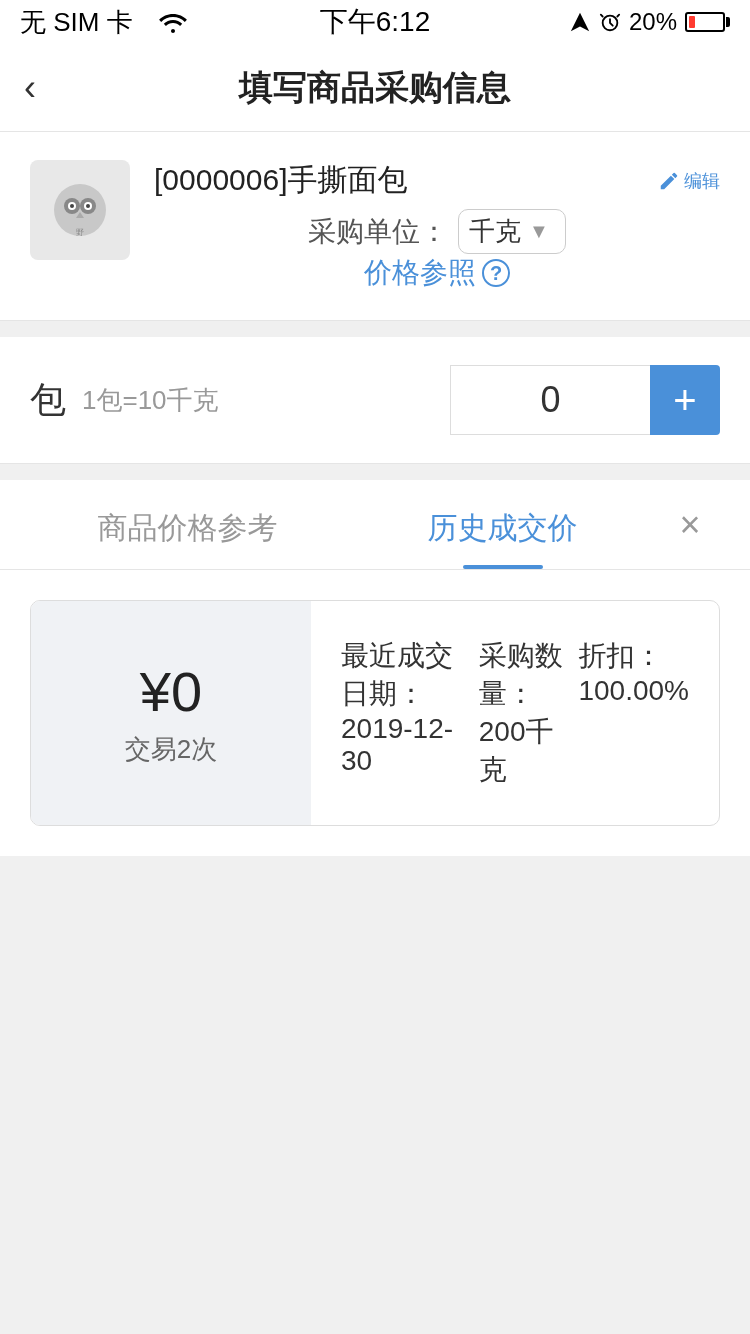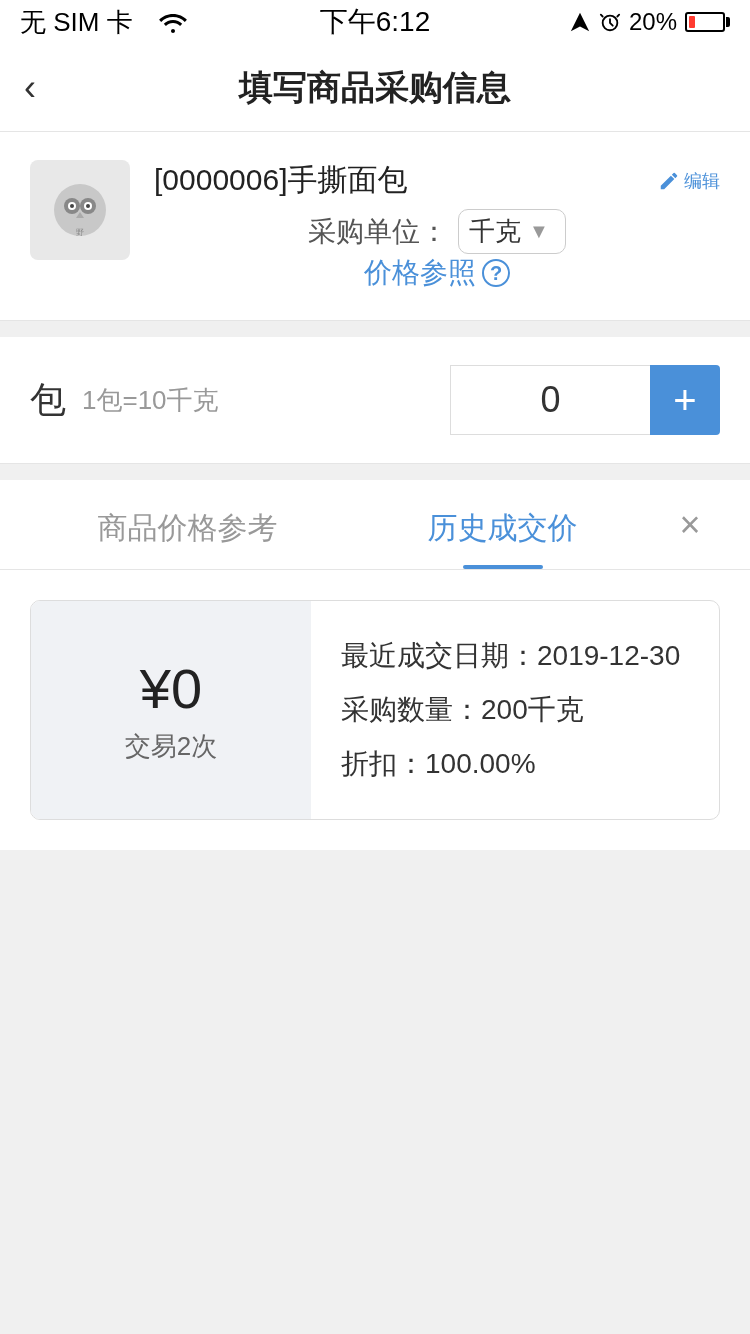--- a/index.html
+++ b/index.html
@@ -315,22 +315,22 @@
     }
     .price-count {
       font-size: 26px;
       color: #666;
       margin-top: 8px;
     }
     .price-card-right {
       flex: 1;
       padding: 36px 30px;
       display: flex;
-      flex-direction: column;
-      gap: 16px;
+      flex-direction: row;
+      gap: 4px;
       justify-content: center;
     }
     .detail-line {
       font-size: 28px;
       color: #333;
     }
 
     
     .page-bg {
       background: #f0f0f0;

